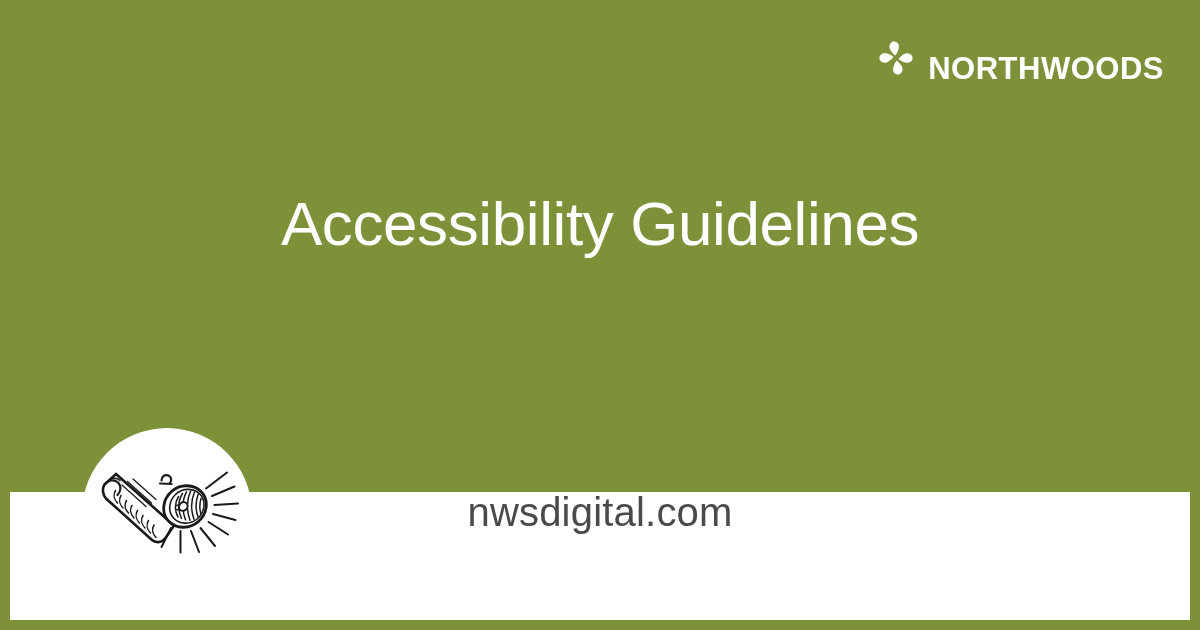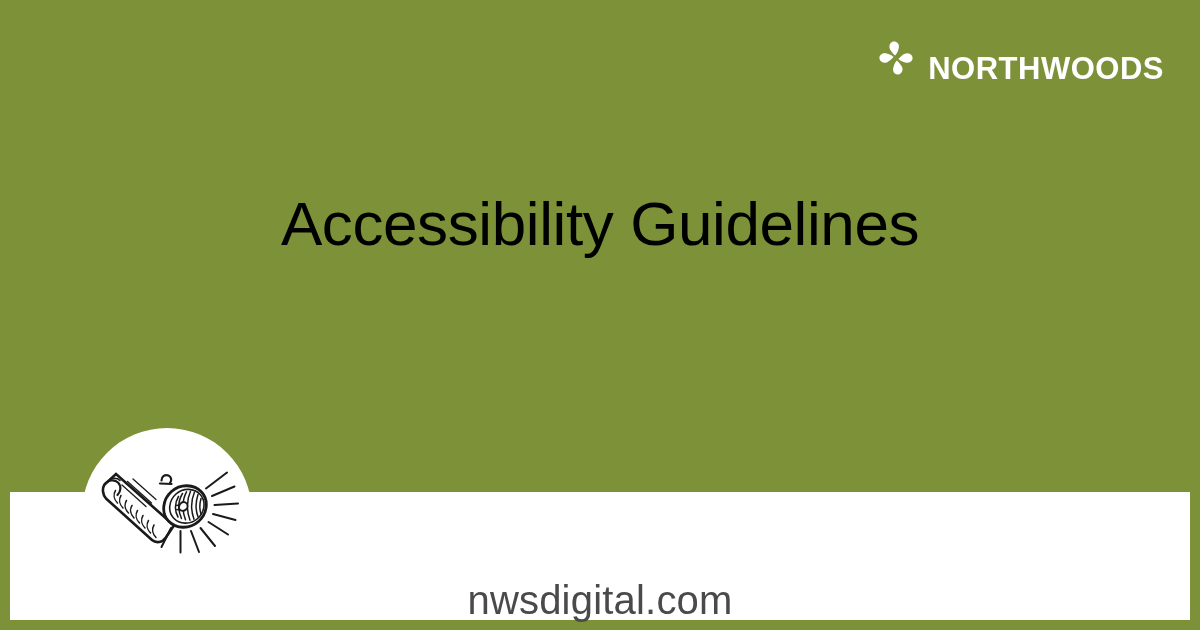--- a/index.html
+++ b/index.html
@@ -29,37 +29,37 @@
     white-space:nowrap;
     margin-top:22px;
   }
 
   
   .headline{
     position:absolute;
     left:0; right:0;
     top:191px;
     text-align:center;
-    color:#000000;
+    color:#ffffff;
     font-size:62px;
     font-weight:300;
     line-height:1.06;
     letter-spacing:-0.4px;
     padding:0 60px;
   }
   .headline .line{ display:block; }
 
   
   .footer-plate{
     position:absolute;
     left:10px; right:10px;
     top:492px; bottom:10px;
     background:#FFFFFF;
     display:flex;
-    align-items:flex-end;
+    align-items:flex-start;
     justify-content:center;
   }
   .footer-url{
     color:#4A4A4A;
     font-size:40px;
     font-weight:300;
     letter-spacing:0.2px;
     line-height:1;
   }
 

